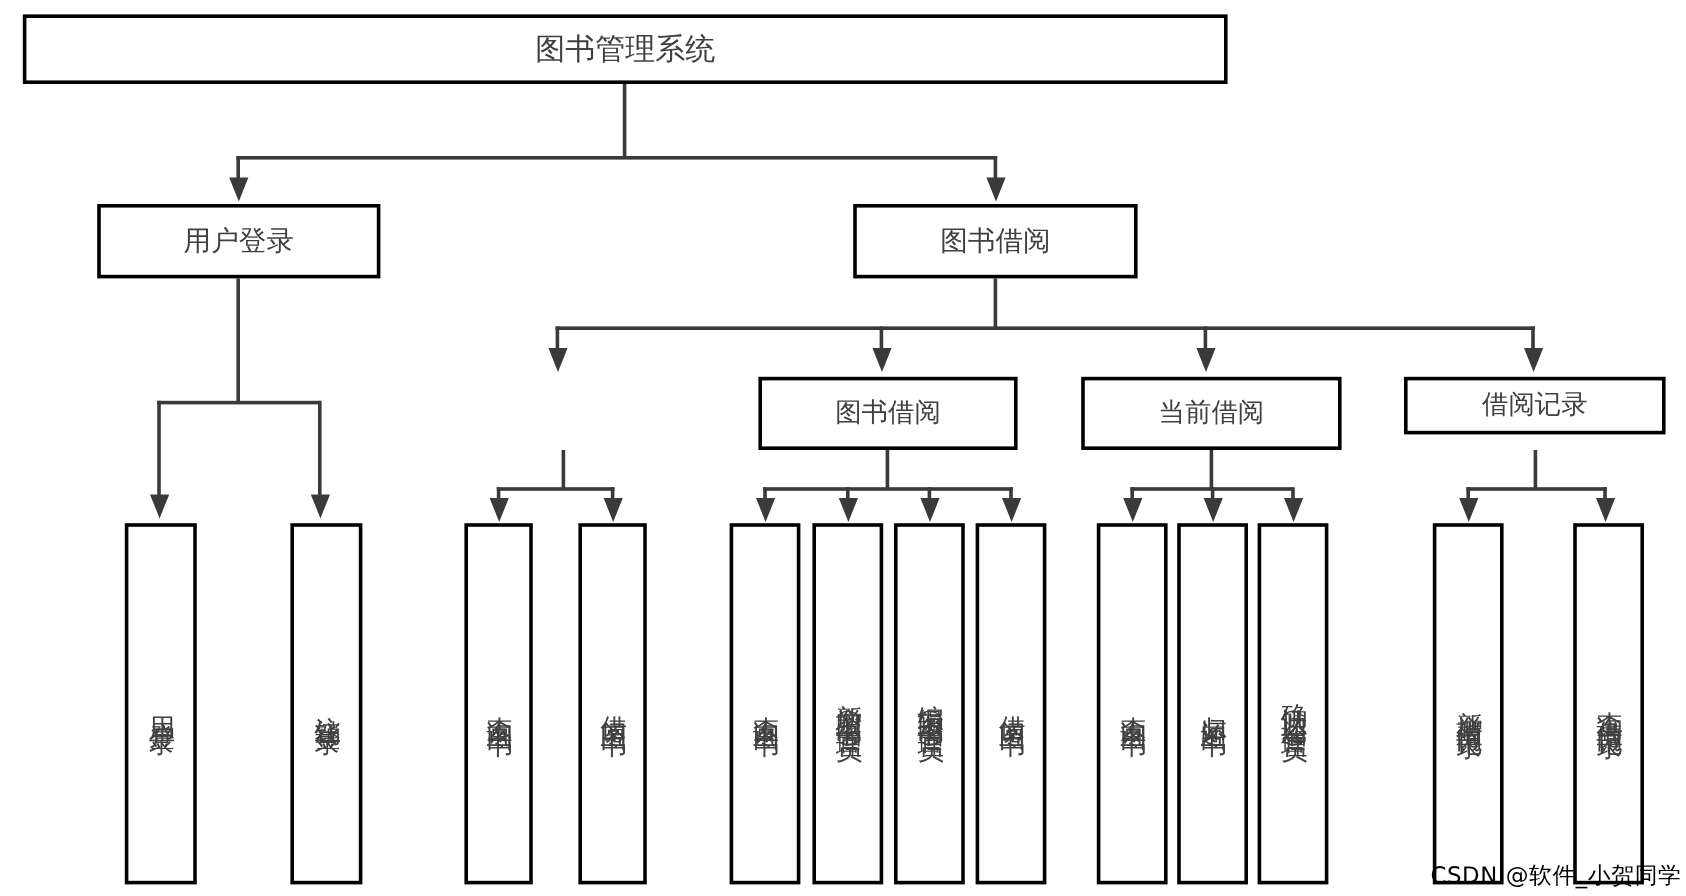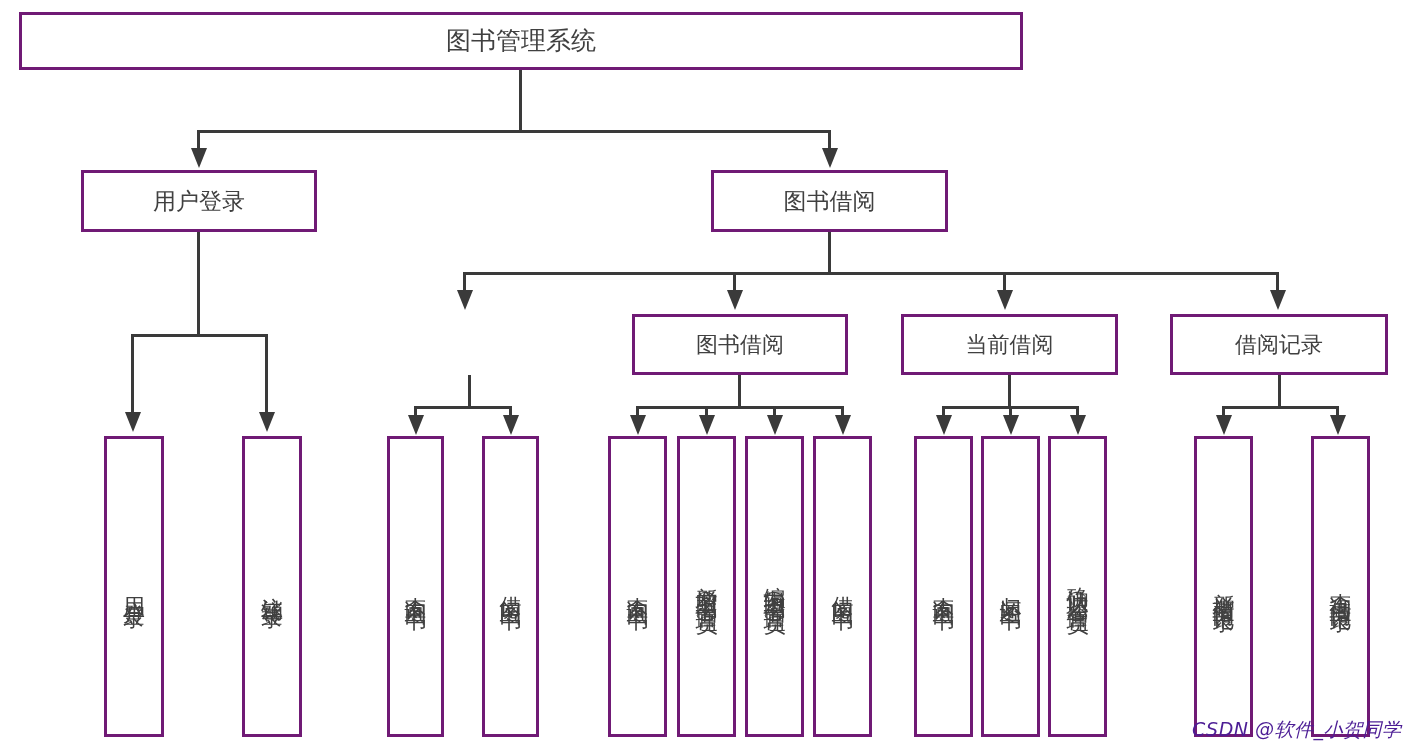--- a/index.html
+++ b/index.html
@@ -14,21 +14,21 @@
     position: relative;
     width: 1405px;
     height: 747px;
     background: #ffffff;
     overflow: hidden;
   }
   
   .node {
     position: absolute;
     box-sizing: border-box;
-    border: 3px solid #701a75;
+    border: 3px solid #000000;
     background: #ffffff;
     display: flex;
     align-items: center;
     justify-content: center;
     color: #3f3f3f;
     line-height: 1.15;
   }
   .node .label {
     display: block;
     text-align: center;
@@ -67,25 +67,24 @@
     position: absolute;
     width: 0;
     height: 0;
     border-left: 8px solid transparent;
     border-right: 8px solid transparent;
     border-top: 20px solid #3a3a3a;
   }
   
   .watermark {
     position: absolute;
-    color: #4c1d95;
+    color: #000000;
     font-size: 19px;
     white-space: nowrap;
     letter-spacing: 0.5px;
-    font-style: italic;
   }
 </style>
 </head>
 <body>
 
 <div id="canvas">
 
   <div class="node root" style="left:19px; top:12px; width:1004px; height:58px;">
     <span class="label">图书管理系统</span>
   </div>
@@ -123,21 +122,21 @@
   <div class="arrow" style="left:997px; top:290px;"></div>
   <div class="edge-v" style="left:1276px; top:272px; width:3px; height:22px;"></div>
   <div class="arrow" style="left:1270px; top:290px;"></div>
 
   <div class="node level3" style="left:901px; top:314px; width:217px; height:61px;">
     <span class="label">当前借阅</span>
   </div>
   <div class="node level3" style="left:632px; top:314px; width:216px; height:61px;">
     <span class="label">图书借阅</span>
   </div>
-  <div class="node level3" style="left:1170px; top:314px; width:218px; height:61px;">
+  <div class="node level3" style="left:1170px; top:314px; width:218px; height:48px;">
     <span class="label">借阅记录</span>
   </div>
 
   <div class="edge-v" style="left:468px; top:375px; width:3px; height:33px;"></div>
   <div class="edge-h" style="left:414px; top:406px; width:98px; height:3px;"></div>
   <div class="edge-v" style="left:414px; top:406px; width:3px; height:12px;"></div>
   <div class="arrow" style="left:408px; top:415px;"></div>
   <div class="edge-v" style="left:509px; top:406px; width:3px; height:12px;"></div>
   <div class="arrow" style="left:503px; top:415px;"></div>
 

